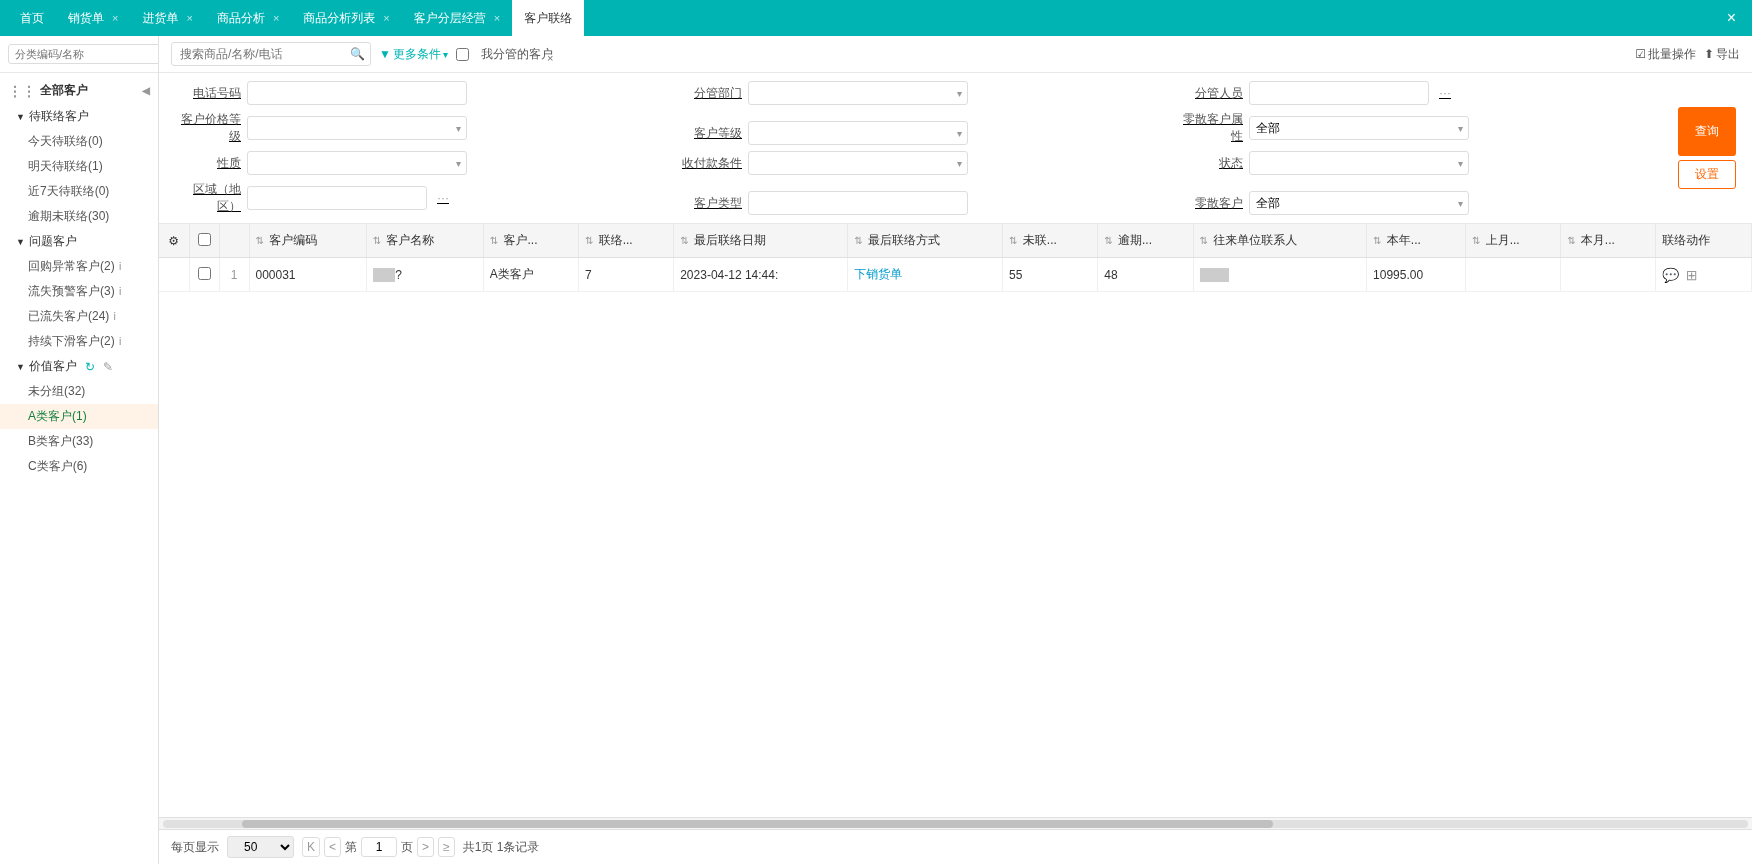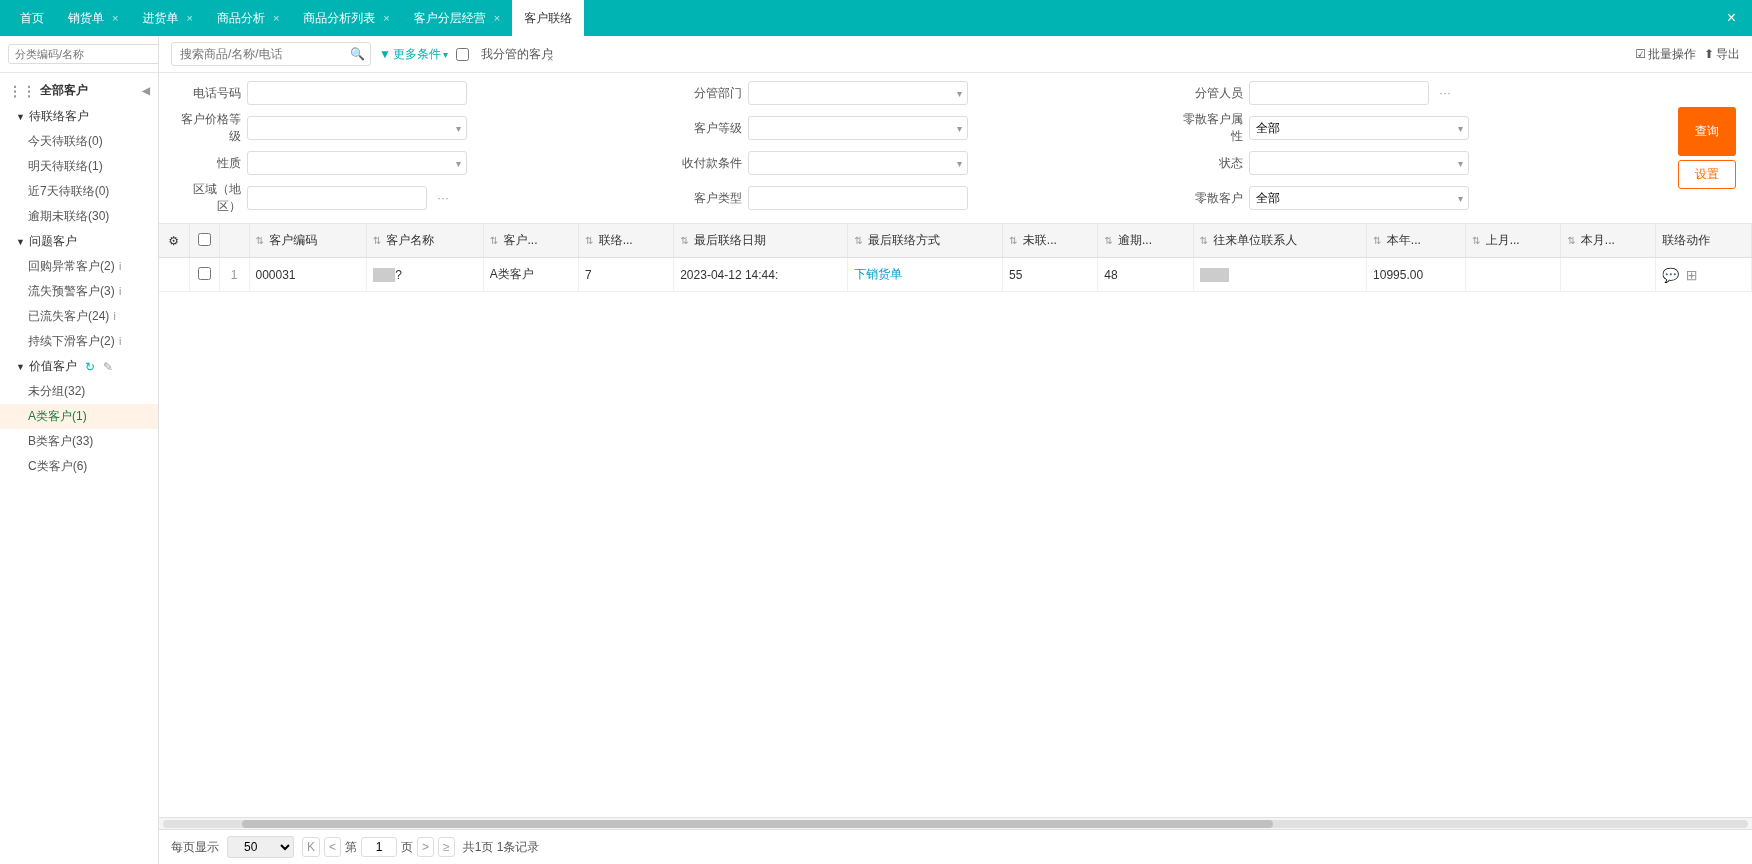--- a/index.html
+++ b/index.html
@@ -194,23 +194,24 @@
     }
 
     
     .advanced-filter {
       background: white;
       padding: 8px 12px;
       border-bottom: 1px solid #e8e8e8;
     }
     .filter-row {
       display: flex;
-      align-items: center;
+      align-items: flex-end;
       margin-bottom: 6px;
       gap: 0;
+      text-decoration: underline;
     }
     .filter-row:last-child { margin-bottom: 0; }
     .filter-item {
       display: flex;
       align-items: center;
       flex: 1;
       gap: 6px;
     }
     .filter-label {
       color: #555;

